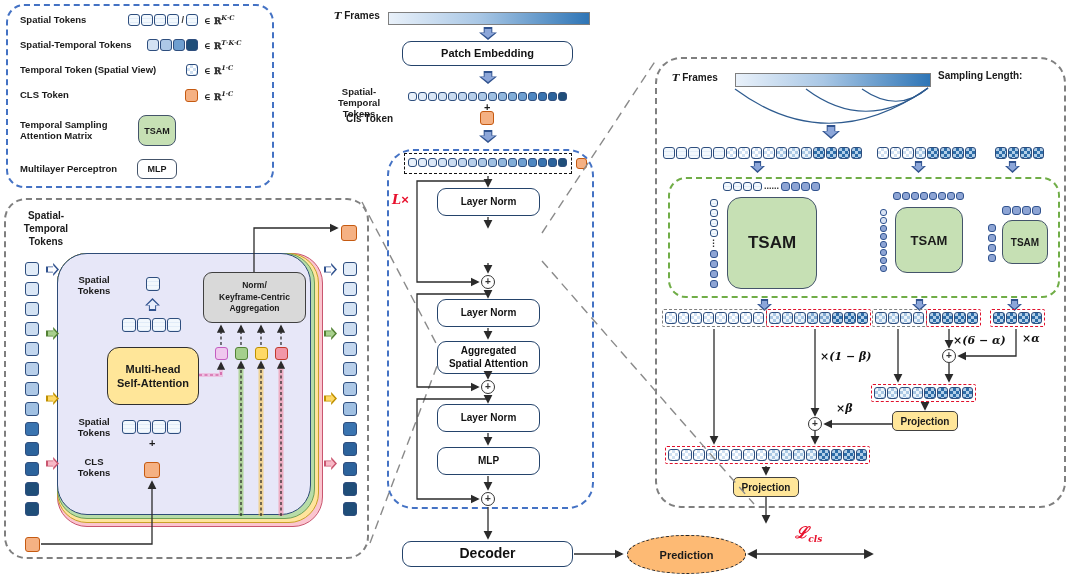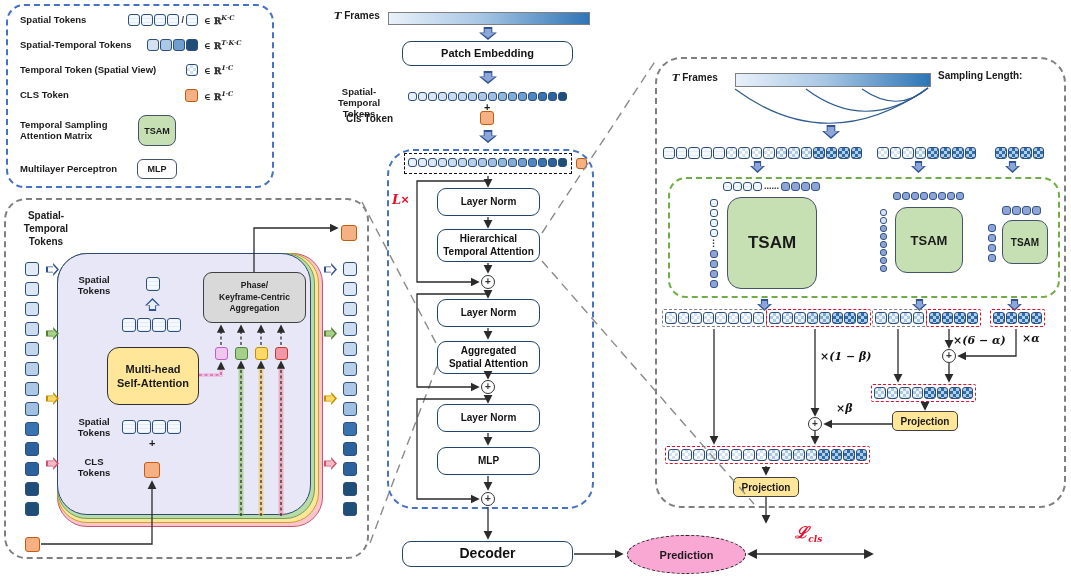--- a/index.html
+++ b/index.html
@@ -28,21 +28,21 @@
   .pel{background:#d8e2f3;border-color:#31538f}
   
   .fat{position:absolute;background:var(--bc,#31538f);z-index:3}
   .fat::after{content:"";position:absolute;inset:2px;clip-path:inherit;background:var(--fc,#8ca6d9)}
   .fat-down{clip-path:polygon(26% 0,74% 0,74% 42%,100% 42%,50% 100%,0 42%,26% 42%)}
   .fat-up{clip-path:polygon(50% 0,100% 58%,74% 58%,74% 100%,26% 100%,26% 58%,0 58%)}
   .fat-right{clip-path:polygon(0 26%,55% 26%,55% 0,100% 50%,55% 100%,55% 74%,0 74%)}
   
   .blk{position:absolute;background:#fff;border:1.4px solid #24436b;border-radius:9px;display:flex;align-items:center;justify-content:center;text-align:center;font-weight:bold;font-size:10px;color:#111;z-index:2;line-height:1.25}
   .plusc{position:absolute;width:14px;height:14px;border:1.4px solid #333;border-radius:50%;background:#fff;font-size:10px;line-height:11px;text-align:center;font-weight:bold;color:#333;z-index:6}
-  .ell{position:absolute;border:1.6px dashed #222;border-radius:50%;display:flex;align-items:center;justify-content:center;font-weight:bold;font-size:11px;background:#f9a8d4;z-index:2}
+  .ell{position:absolute;border:1.6px dashed #222;border-radius:50%;display:flex;align-items:center;justify-content:center;font-weight:bold;font-size:11px;background:#fdba74;z-index:2}
   .proj{position:absolute;background:#ffe699;border:1.3px solid #404040;border-radius:5px;display:flex;align-items:center;justify-content:center;font-weight:bold;font-size:10px;z-index:3}
   .dash红{border:1.4px dashed #e0102c}
   .dash灰{border:1.4px dashed #7f7f7f}
   .rowbox{position:absolute;display:flex;align-items:center;gap:1px;padding:2px;z-index:3;border-radius:2px}
   .mathlab{position:absolute;font-family:"DejaVu Serif",serif;font-style:italic;font-weight:bold;font-size:11px;color:#111;z-index:4}
   .fl::first-letter{font-family:"DejaVu Serif",serif;font-style:italic}
   .sq{position:absolute;width:13px;height:13px;border:1.5px solid;border-radius:3px;z-index:6}
   #overlay{position:absolute;left:0;top:0;z-index:5;pointer-events:none}
   .lg-row{display:flex;align-items:center}
   .lg-label{flex:1;font-weight:bold;font-size:9.5px;line-height:1.15}
@@ -152,22 +152,20 @@
       <span class="tk g11" style="width: 9px; height: 9px;"></span>
       <span class="tk g12" style="width: 9px; height: 9px;"></span>
       <span class="tk g13" style="width: 9px; height: 9px;"></span>
       <span class="tk g14" style="width: 9px; height: 9px;"></span>
       <span class="tk g15" style="width: 9px; height: 9px;"></span>
     </div>
   <span class="tk cls abs" style="left:576px;top:158px;width:11px;height:11px;z-index:3"></span>
   <div class="abs b fl" style="left:392px;top:192px;font-size:13px;color:#e8112d;z-index:2">L×</div>
 
   <div class="blk" style="left:437px;top:188px;width:103px;height:28px">Layer Norm</div>
-  <div class="blk pre" style="left:437px;top:229px;width:103px;height:33px">Hierarchical
-Temporal Attention</div>
   <div class="plusc" style="left:481px;top:275px">+</div>
   <div class="blk" style="left:437px;top:299px;width:103px;height:28px">Layer Norm</div>
   <div class="blk pre" style="left:437px;top:341px;width:103px;height:33px">Aggregated
 Spatial Attention</div>
   <div class="plusc" style="left:481px;top:380px">+</div>
   <div class="blk" style="left:437px;top:404px;width:103px;height:28px">Layer Norm</div>
   <div class="blk" style="left:437px;top:447px;width:103px;height:28px">MLP</div>
   <div class="plusc" style="left:481px;top:492px">+</div>
 
   <div class="blk" style="left:402px;top:541px;width:171px;height:26px;font-size:14px">Decoder</div>
@@ -233,21 +231,21 @@
     </div>
   <div class="fat fat-up" style="left:145px;top:298px;width:15px;height:13px;--bc:#31538f;--fc:#e8eefc"></div>
   <div class="tkrow" style="left:122px;top:318px">
       <span class="tk sp" style="width: 14px; height: 14px;"></span>
       <span class="tk sp" style="width: 14px; height: 14px;"></span>
       <span class="tk sp" style="width: 14px; height: 14px;"></span>
       <span class="tk sp" style="width: 14px; height: 14px;"></span>
     </div>
   <div class="abs pre ctr" style="left:107px;top:347px;width:92px;height:58px;background:#ffe699;border:1.5px solid #2f2f2f;border-radius:12px;display:flex;align-items:center;justify-content:center;font-weight:bold;font-size:11px;z-index:2;line-height:1.3">Multi-head
 Self-Attention</div>
-  <div class="abs pre ctr" style="left:203px;top:272px;width:103px;height:51px;background:#d9d9d9;border:1.4px solid #404040;border-radius:9px;display:flex;align-items:center;justify-content:center;font-weight:bold;font-size:8.5px;z-index:2;line-height:1.35">Phase/
+  <div class="abs pre ctr" style="left:203px;top:272px;width:103px;height:51px;background:#d9d9d9;border:1.4px solid #404040;border-radius:9px;display:flex;align-items:center;justify-content:center;font-weight:bold;font-size:8.5px;z-index:2;line-height:1.35">Norm/
 Keyframe-Centric
 Aggregation</div>
   <div class="sq" style="left:215px;top:347px;background:#efc7ee;border-color:#c45ec0"></div>
   <div class="sq" style="left:235px;top:347px;background:#a5cf8d;border-color:#538135"></div>
   <div class="sq" style="left:255px;top:347px;background:#ffd966;border-color:#bf9000"></div>
   <div class="sq" style="left:275px;top:347px;background:#f297a8;border-color:#c0392b"></div>
   <div class="abs b pre ctr" style="left:68px;top:416px;width:52px;font-size:9.5px;z-index:2">Spatial
 Tokens</div>
   <div class="tkrow" style="left:122px;top:420px">
       <span class="tk sp" style="width: 14px; height: 14px;"></span>

